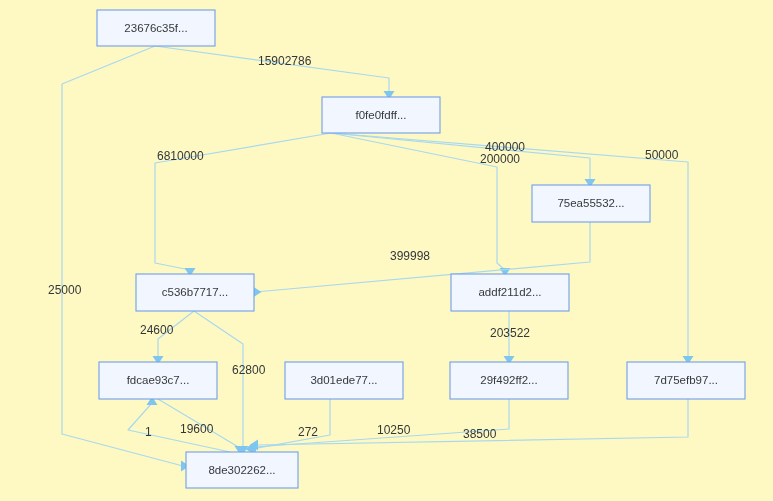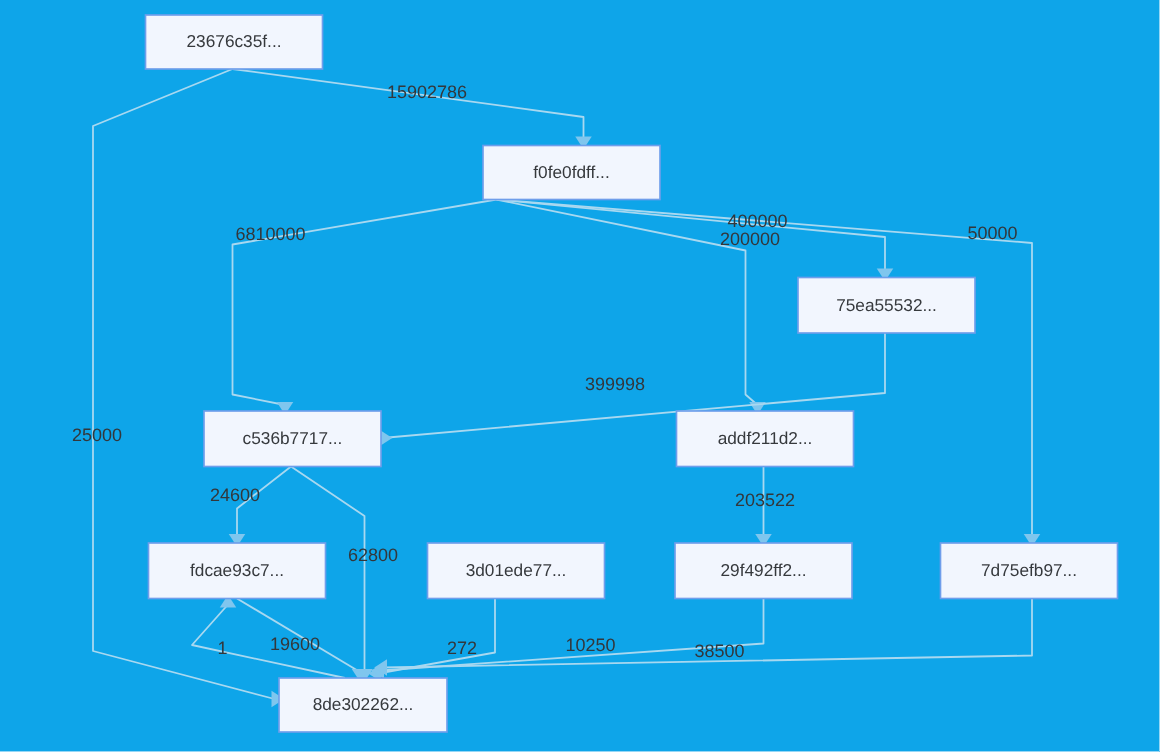--- a/index.html
+++ b/index.html
@@ -10,21 +10,21 @@
   body {
     width: 773px;
     height: 501px;
     font-family: "Liberation Sans", sans-serif;
     overflow: hidden;
   }
   #graph-canvas {
     position: relative;
     width: 773px;
     height: 501px;
-    background: #0ea5e9;
+    background: #fef9c3;
   }
   svg.graph-svg {
     position: absolute;
     left: 0;
     top: 0;
     width: 773px;
     height: 501px;
     display: block;
   }
   .edge-path {

